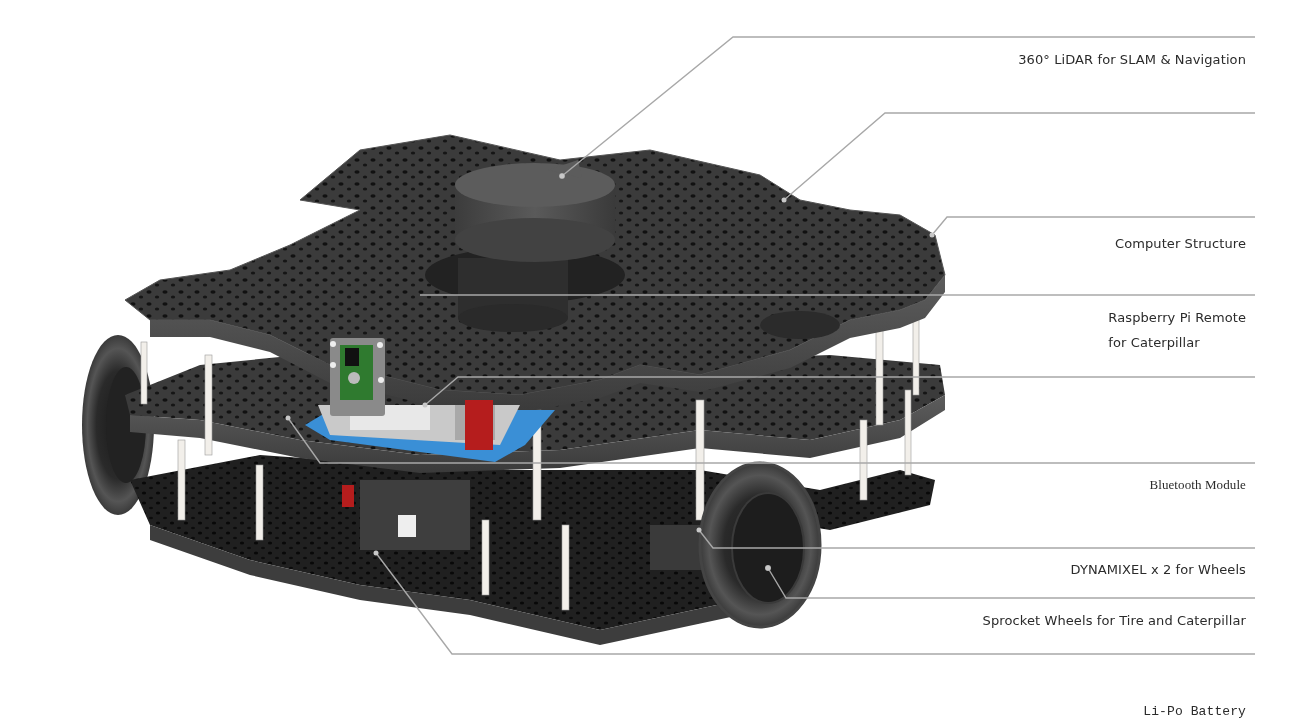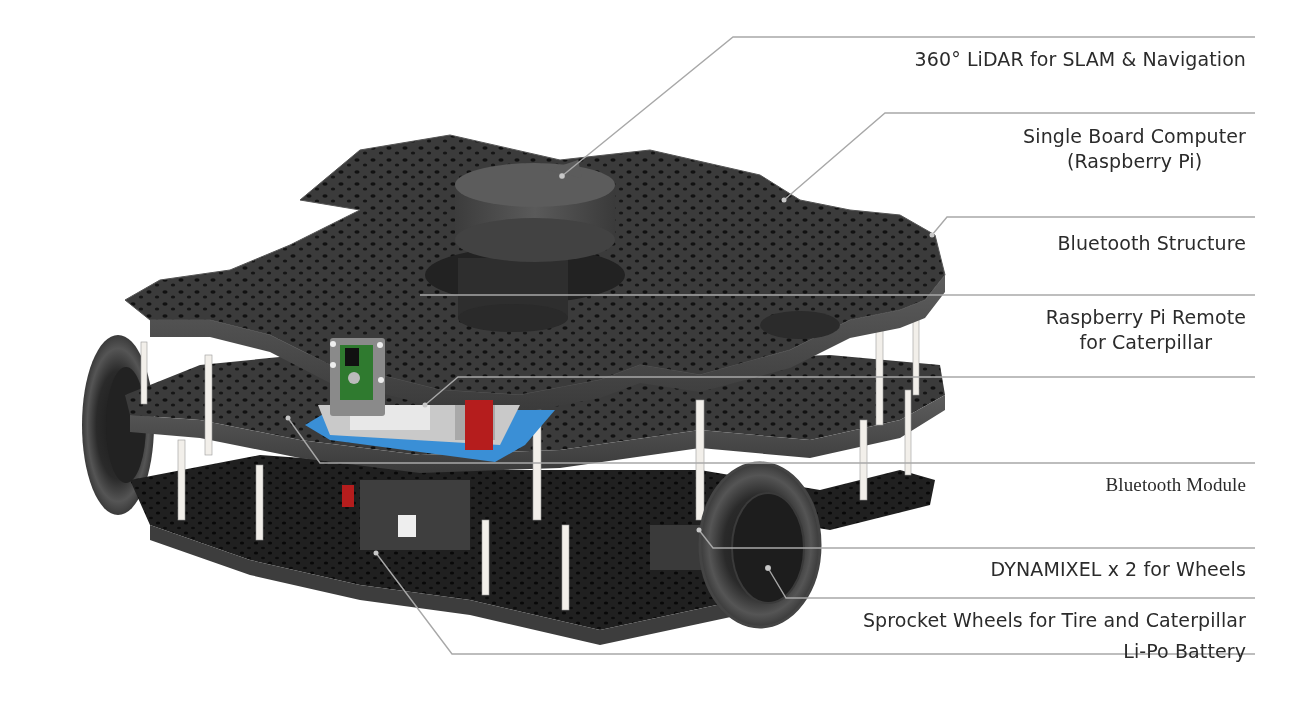--- a/index.html
+++ b/index.html
@@ -1,21 +1,21 @@
 <!DOCTYPE html>
 <html><head>
 <meta charset="utf-8">
 <style>
   html, body { margin: 0; padding: 0; background: #ffffff; }
   body { width: 1308px; height: 728px; position: relative; overflow: hidden;
          font-family: "DejaVu Sans", sans-serif; }
   #stage { position: absolute; left: 0; top: 0; width: 1308px; height: 728px; }
   svg { position: absolute; left: 0; top: 0; }
-  .label { position: absolute; right: 62px; text-align: center; color: #2b2b2b;
-           font-size: 19px; line-height: 25px; letter-spacing: 0.1px; white-space: nowrap; }
+  .label { position: absolute; right: 62px; text-align: left; color: #2b2b2b;
+           font-size: 13px; line-height: 25px; letter-spacing: 0.1px; white-space: nowrap; }
 </style>
 </head>
 <body>
 
 <div id="stage">
 
   <svg width="1308" height="728" viewBox="0 0 1308 728">
     <defs>
       <pattern id="holes" width="16" height="12" patternUnits="userSpaceOnUse">
         <rect width="16" height="12" fill="#3b3b3b"></rect>
@@ -143,27 +143,23 @@
       <circle cx="699" cy="530" r="2.5"></circle>
       <circle cx="768" cy="568" r="2.5"></circle>
       <circle cx="376" cy="553" r="2.5"></circle>
     </g>
   </svg>
 
   <div class="label" style="top:47px;">
     <div>360° LiDAR for SLAM &amp; Navigation</div>
   </div>
 
-  <div class="label" style="top:124px;">
-    <div>Single Board Computer</div>
-    <div>(Raspberry Pi)</div>
-  </div>
 
   <div class="label" style="top:231px;">
-    <div>Bluetooth Structure</div>
+    <div>Computer Structure</div>
   </div>
 
   <div class="label" style="top:305px;">
     <div>Raspberry Pi Remote</div>
     <div>for Caterpillar</div>
   </div>
 
   <div class="label" style="top:386px;">
   </div>
 
@@ -172,17 +168,17 @@
   </div>
 
   <div class="label" style="top:557px;">
     <div>DYNAMIXEL x 2 for Wheels</div>
   </div>
 
   <div class="label" style="top:608px;">
     <div>Sprocket Wheels for Tire and Caterpillar</div>
   </div>
 
-  <div class="label" style="top:639px;">
+  <div class="label" style="top:699px;font-family:Liberation Mono, monospace;">
     <div>Li-Po Battery</div>
   </div>
 
 </div>
 
 </body></html>

